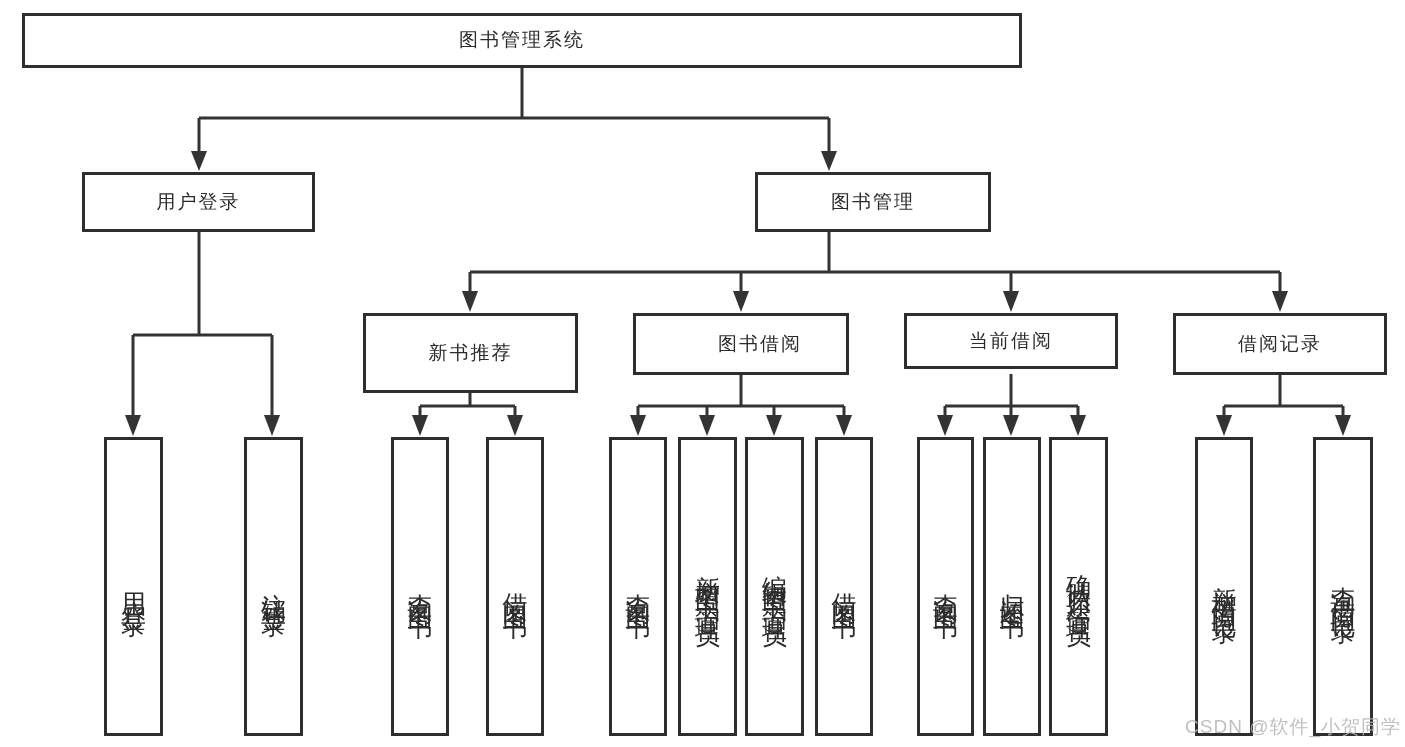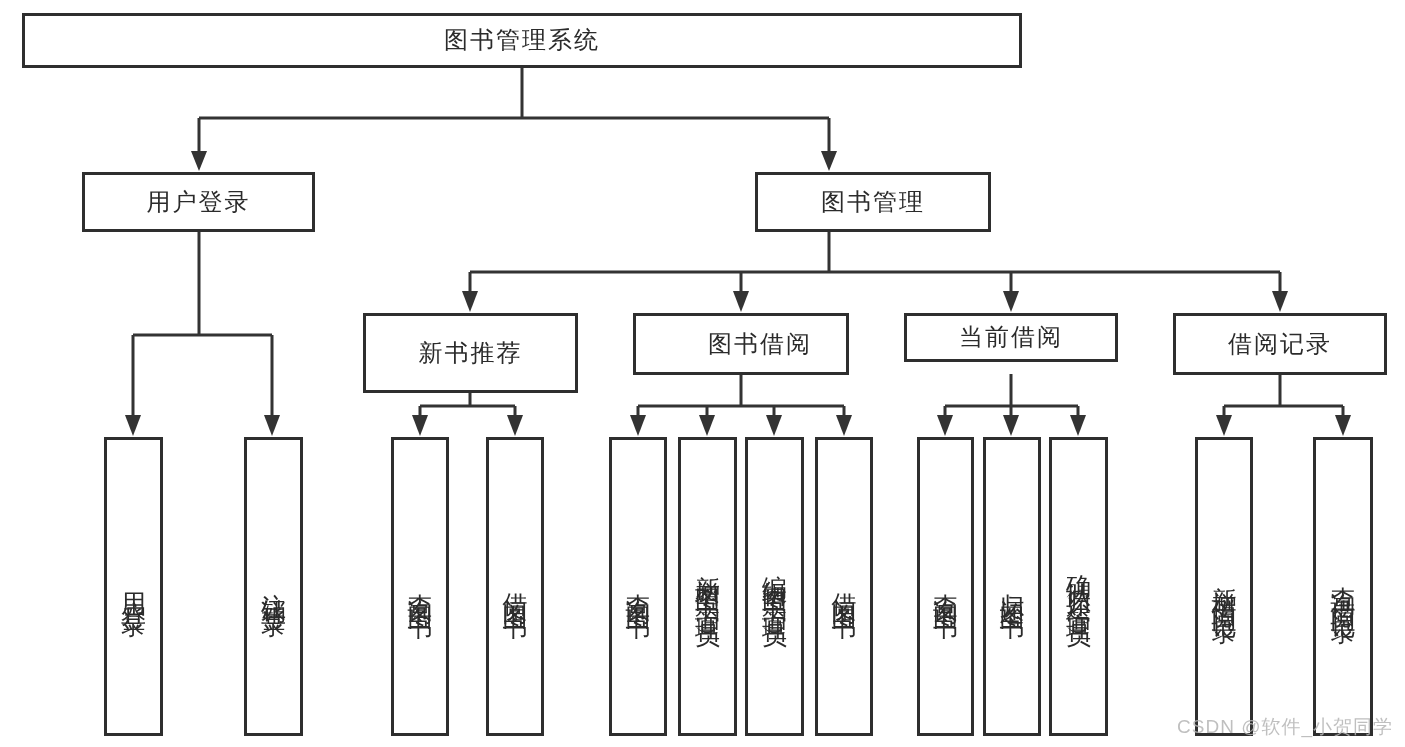--- a/index.html
+++ b/index.html
@@ -23,38 +23,38 @@
   #connectors polygon{fill:var(--line);stroke:none;}
   .box{
     position:absolute;
     box-sizing:border-box;
     background:#ffffff;
     border:3px solid var(--border);
     display:flex;
     align-items:center;
     justify-content:center;
     z-index:2;
-    font-size:24px;
+    font-size:19px;
     letter-spacing:2px;
     color:var(--text);
     text-align:center;
     line-height:1.2;
     white-space:nowrap;
   }
   .vbox{
     writing-mode:vertical-rl;
     text-orientation:mixed;
     font-size:25px;
     letter-spacing:7px;
     white-space:nowrap;
     line-height:1;
   }
   #watermark{
     position:absolute;
-    right:12px;
+    right:4px;
     top:714px;
     z-index:3;
     font-size:19px;
     letter-spacing:1px;
     color:var(--wm);
     opacity:0.85;
     white-space:nowrap;
   }
 </style>
 </head>
@@ -95,21 +95,21 @@
     </g>
   </svg>
 
   <div class="box" style="left:22px;top:13px;width:1000px;height:55px;">图书管理系统</div>
 
   <div class="box" style="left:82px;top:172px;width:233px;height:60px;">用户登录</div>
   <div class="box" style="left:711px;top:172px;width:236px;height:60px;margin-left:44px;">图书管理</div>
 
   <div class="box" style="left:363px;top:313px;width:215px;height:80px;">新书推荐</div>
   <div class="box" style="left:633px;top:313px;width:216px;height:62px;padding-left:38px;">图书借阅</div>
-  <div class="box" style="left:904px;top:313px;width:214px;height:49px;">当前借阅</div>
+  <div class="box" style="left:904px;top:313px;width:214px;height:56px;">当前借阅</div>
   <div class="box" style="left:1173px;top:313px;width:214px;height:62px;">借阅记录</div>
 
   <div class="box vbox" style="left:104px;top:437px;width:59px;height:299px;">用户登录</div>
   <div class="box vbox" style="left:244px;top:437px;width:59px;height:299px;">注销登录</div>
 
   <div class="box vbox" style="left:391px;top:437px;width:58px;height:299px;">查询图书</div>
   <div class="box vbox" style="left:486px;top:437px;width:58px;height:299px;">借阅图书</div>
 
   <div class="box vbox" style="left:609px;top:437px;width:58px;height:299px;">查询图书</div>
   <div class="box vbox" style="left:678px;top:437px;width:59px;height:299px;">新增图书（管理员）</div>

